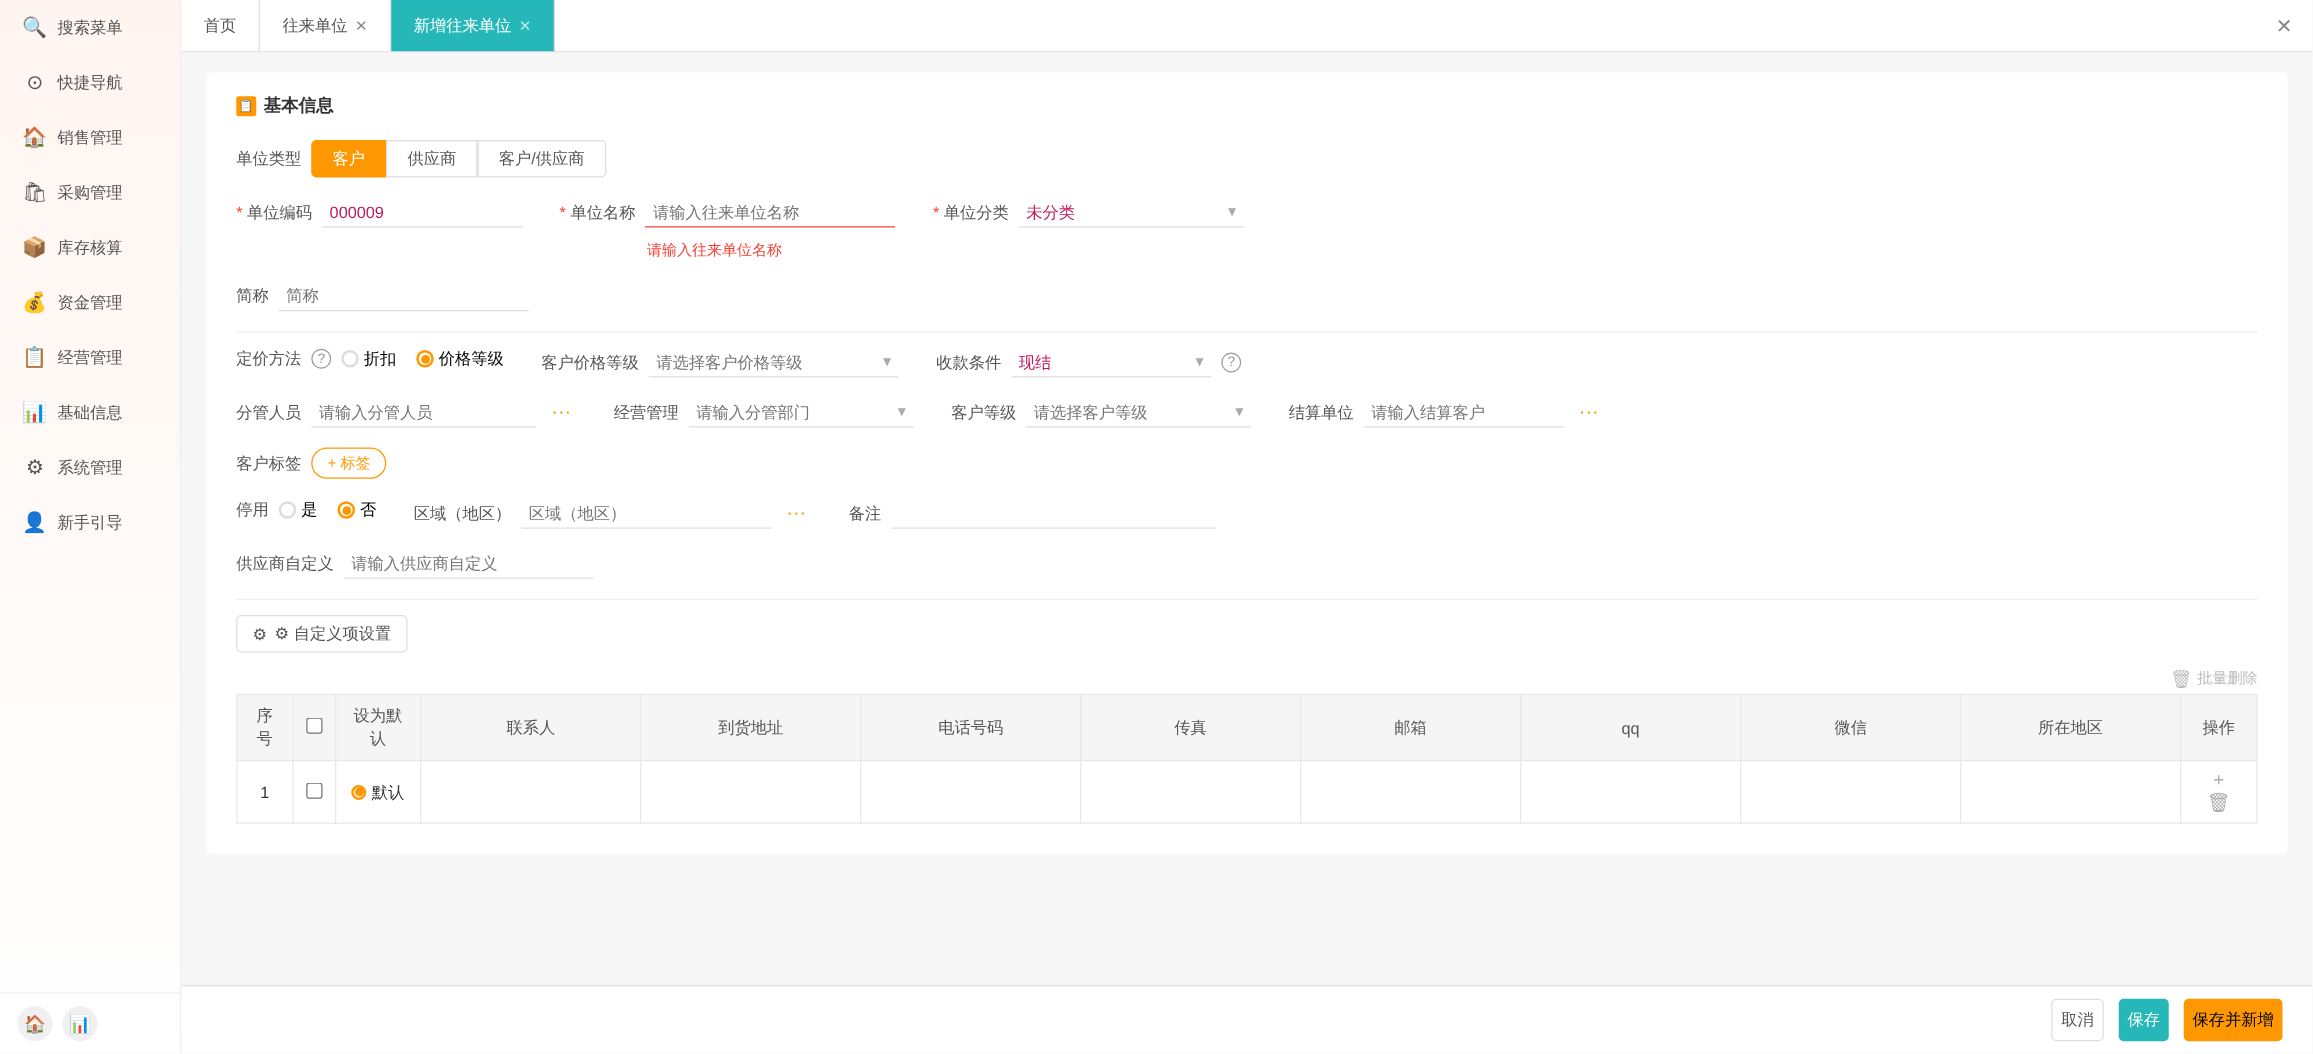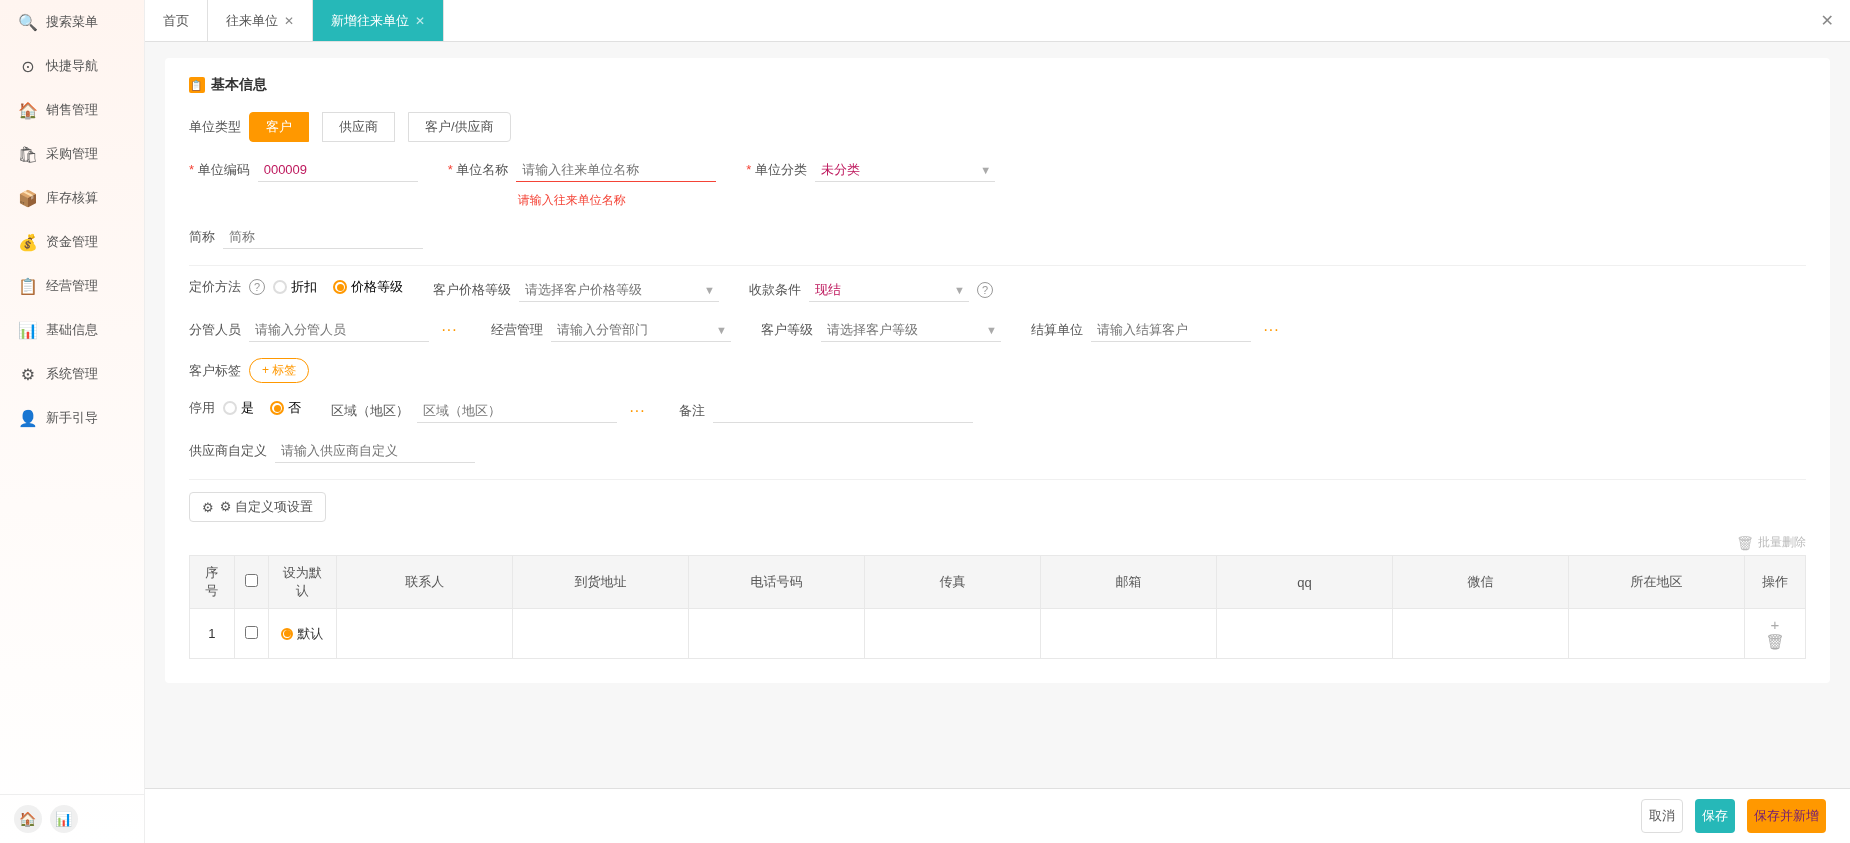--- a/index.html
+++ b/index.html
@@ -189,21 +189,21 @@
       position: absolute;
       right: 4px;
       color: #aaa;
       font-size: 11px;
       pointer-events: none;
     }
 
     
     .type-btn-group {
       display: flex;
-      gap: 13px;
+      gap: 0;
     }
     .type-btn {
       padding: 5px 16px;
       border: 1px solid #ddd;
       background: #fff;
       cursor: pointer;
       font-size: 13px;
       color: #555;
     }
     .type-btn.active {
@@ -359,21 +359,21 @@
       background: #fff;
       border: 1px solid #ddd;
       color: #555;
     }
     .btn-primary {
       background: #26b8b8;
       color: #fff;
     }
     .btn-orange {
       background: #ff9800;
-      color: #701a75;
+      color: #000000;
     }
 
     .divider-row {
       width: 100%;
       height: 1px;
       background: #f0f0f0;
       margin: 4px 0 12px;
     }
   </style>
 </head>

